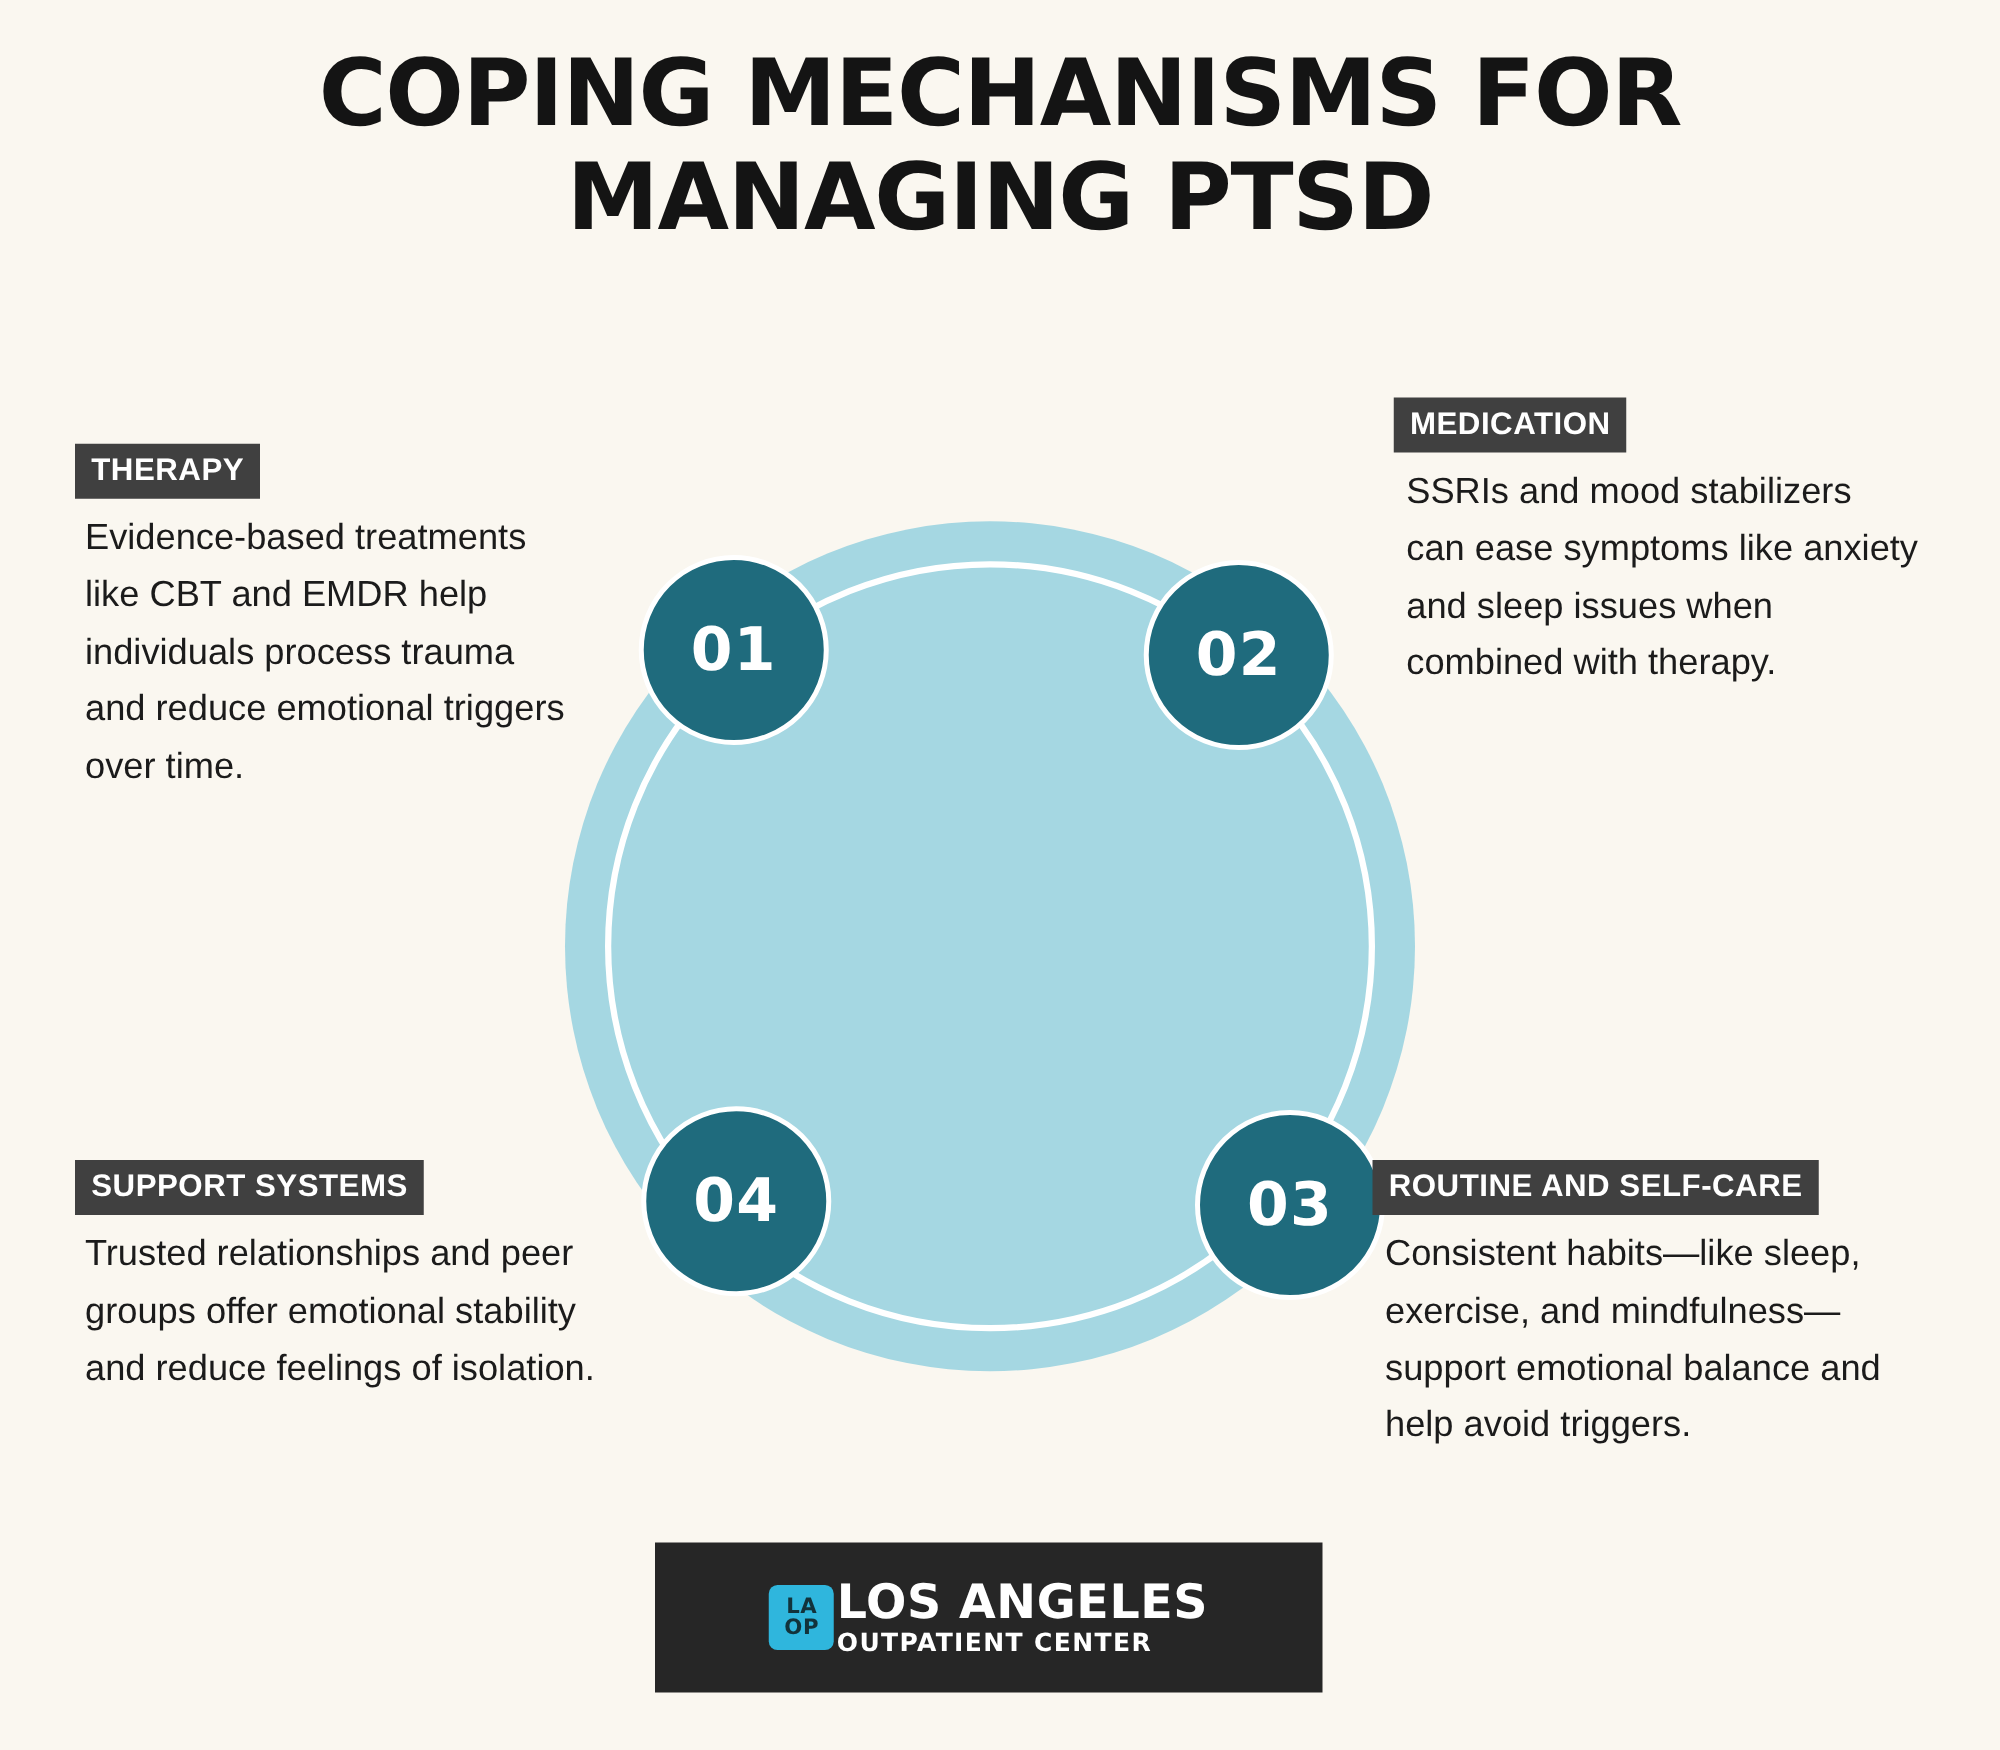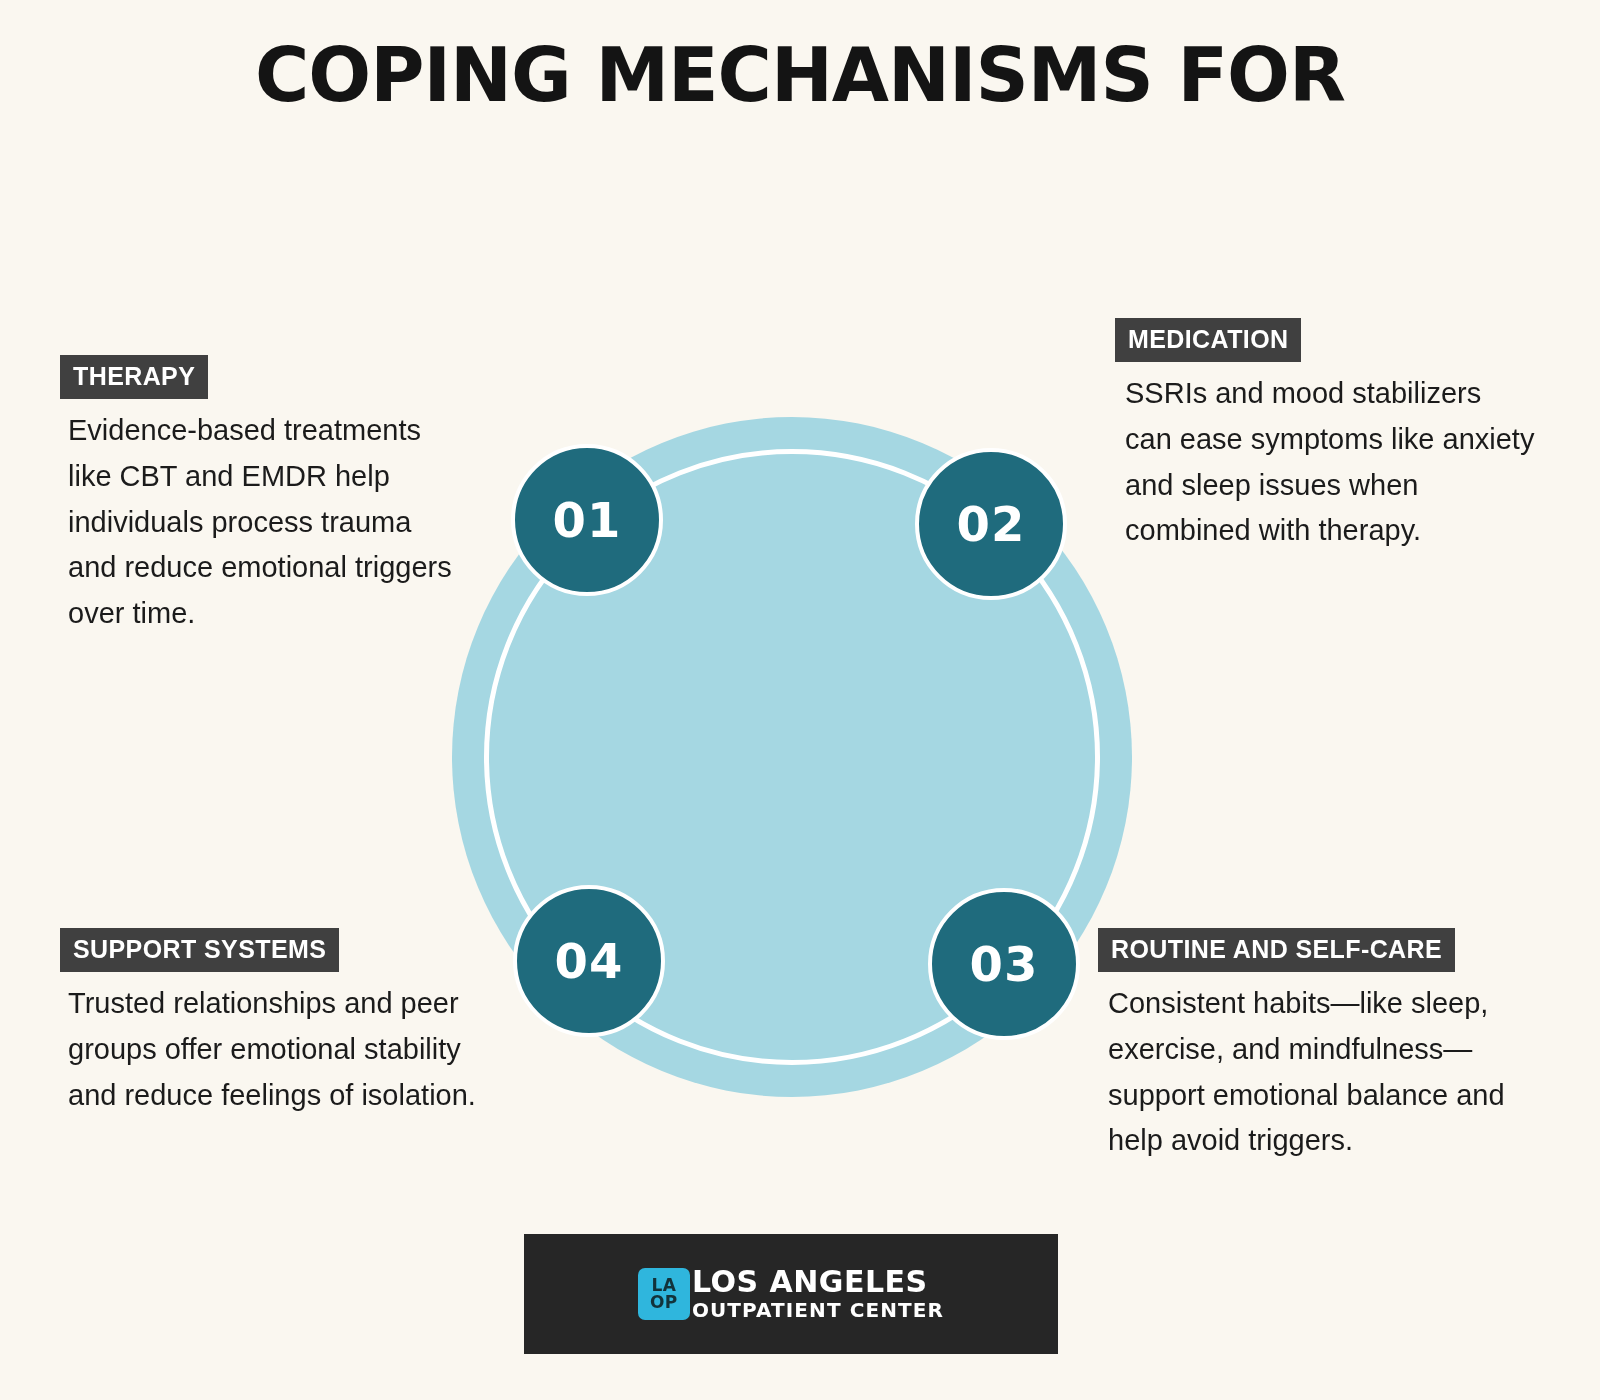--- a/index.html
+++ b/index.html
@@ -75,21 +75,21 @@
     font-weight: bold;
     font-size: 48px;
     display: flex;
     align-items: center;
     justify-content: center;
     letter-spacing: 1px;
     text-align: center;
   }
   .badge-01 { left: 511px; top: 444px; }
   .badge-02 { left: 915px; top: 448px; }
-  .badge-03 { left: 928px; top: 888px; }
+  .badge-03 { left: 956px; top: 888px; }
   .badge-04 { left: 513px; top: 885px; }
 
   
   .block { position: absolute; }
   .tag {
     display: inline-block;
     background: #404040;
     color: #ffffff;
     font-family: Liberation Sans, sans-serif;
     font-weight: bold;
@@ -144,39 +144,40 @@
     font-family: "DejaVu Sans", sans-serif;
     font-weight: bold;
     font-size: 17px;
     line-height: 1.0;
   }
   .logo-mark span { display: block; letter-spacing: 0.5px; }
   .logo-text { color: #ffffff; }
   .logo-line1 {
     font-family: "DejaVu Sans", sans-serif;
     font-weight: bold;
-    font-size: 30px;
+    font-size: 38px;
     letter-spacing: 0.5px;
     line-height: 1.05;
   }
   .logo-line2 {
     font-family: "DejaVu Sans", sans-serif;
     font-weight: bold;
     font-size: 20px;
     letter-spacing: 1.1px;
     line-height: 1.2;
   }
 </style>
 </head>
 <body>
 
 <div class="infographic">
 
   <div class="title">
     <span class="l1">COPING MECHANISMS FOR</span>
+    <span class="l2">MANAGING PTSD</span>
   </div>
 
   <div class="circle-wrap">
     <div class="big-circle"></div>
     <div class="inner-ring"></div>
   </div>
 
   <div class="badge badge-01">01</div>
   <div class="badge badge-02">02</div>
   <div class="badge badge-03">03</div>

